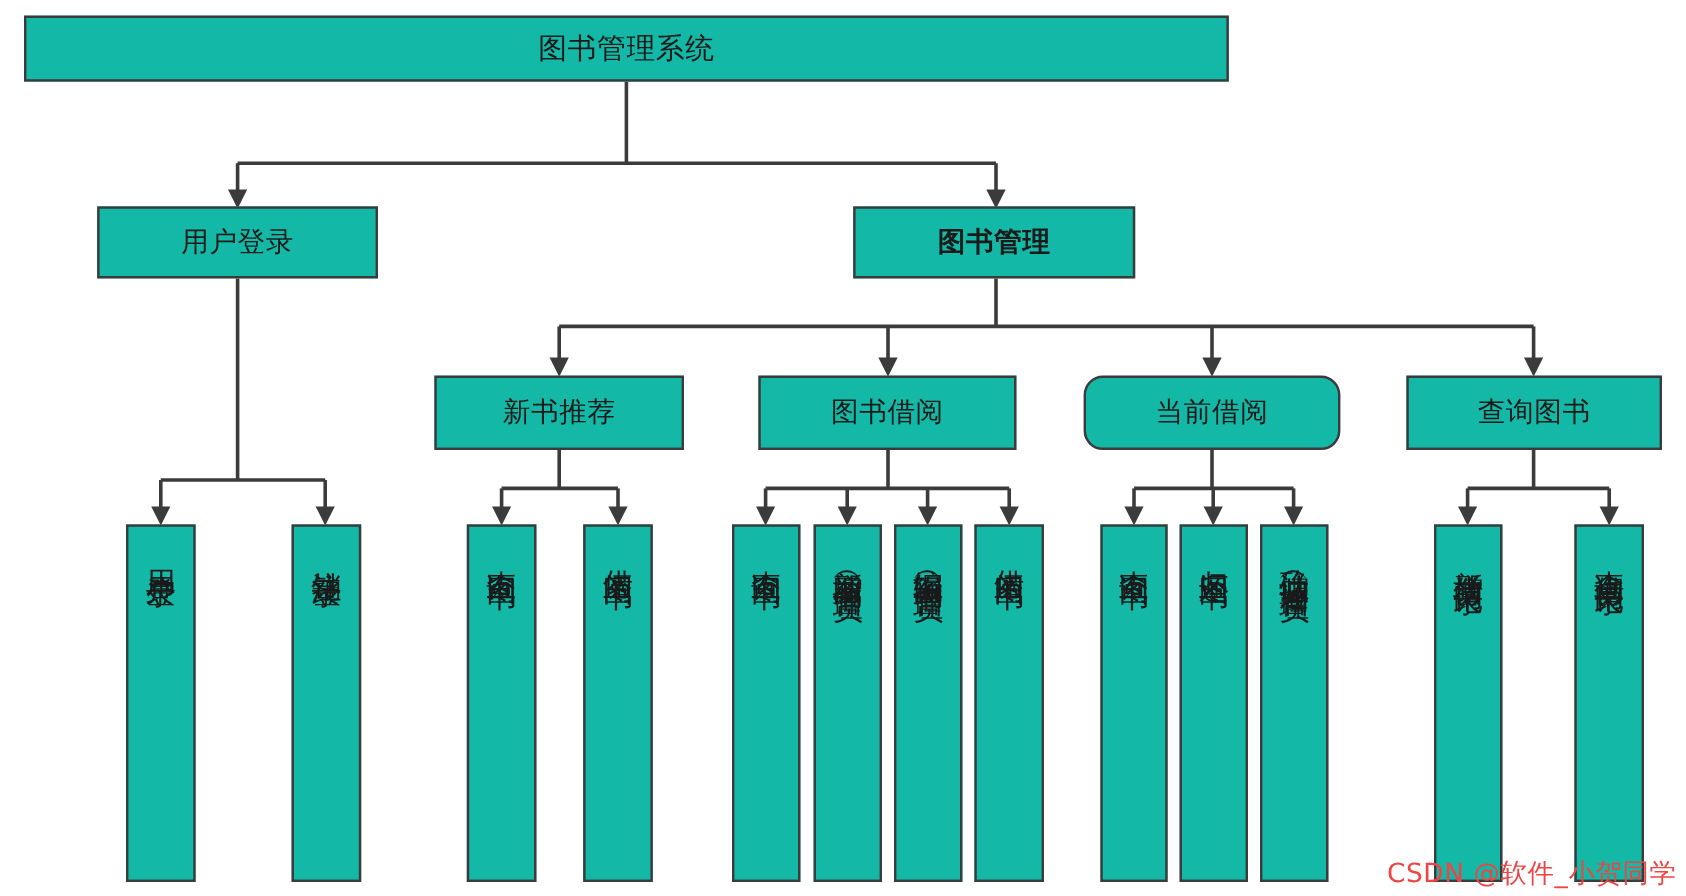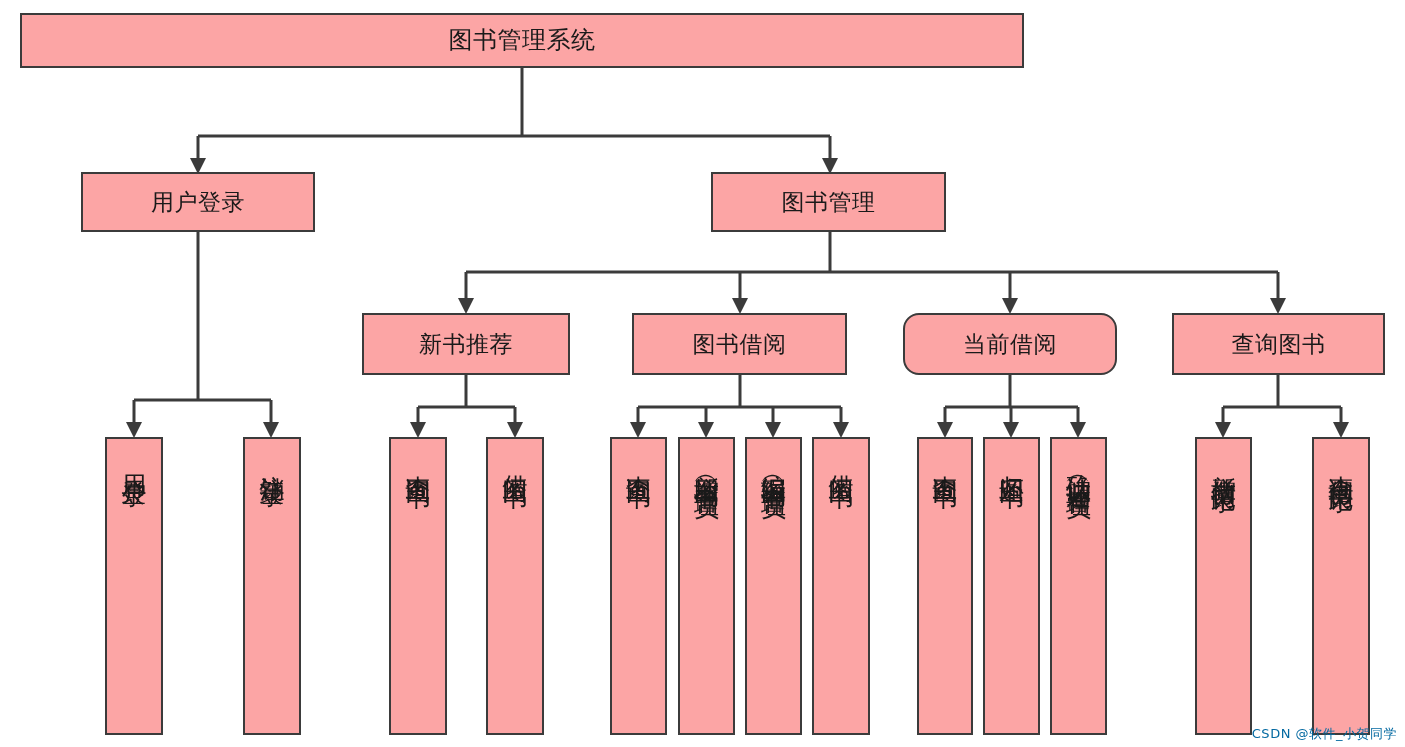--- a/index.html
+++ b/index.html
@@ -13,21 +13,21 @@
   #canvas {
     position: relative;
     width: 1405px;
     height: 747px;
     background: #ffffff;
     overflow: hidden;
   }
   .node {
     position: absolute;
     box-sizing: border-box;
-    background: #fca5a5;
+    background: #14b8a6;
     border: 2.5px solid #3b3b3b;
     display: flex;
     align-items: center;
     justify-content: center;
     color: #1a1a1a;
   }
   .node .label {
     display: block;
     text-align: center;
     line-height: 1.05;
@@ -59,22 +59,22 @@
     left: 0;
     top: 0;
     width: 1405px;
     height: 747px;
     pointer-events: none;
   }
   .wm {
     position: absolute;
     right: 8px;
     bottom: 4px;
-    font-size: 13px;
-    color: #0369a1;
+    font-size: 22px;
+    color: #ef4444;
     white-space: nowrap;
     letter-spacing: 0.5px;
   }
 </style>
 </head>
 <body>
 
 <div id="canvas">
 
   <svg class="wires" viewBox="0 0 1405 747" xmlns="http://www.w3.org/2000/svg">
@@ -157,21 +157,21 @@
   </svg>
 
   <div class="node root h" style="left:20px; top:13px; width:1004px; height:55px;">
     <span class="label">图书管理系统</span>
   </div>
 
   <div class="node h" style="left:81px; top:172px; width:234px; height:60px;">
     <span class="label">用户登录</span>
   </div>
 
-  <div class="node h" style="left:711px; top:172px; width:235px; height:60px;">
+  <div class="node h" style="left:711px; top:172px; width:235px; height:60px;font-weight:bold;">
     <span class="label">图书管理</span>
   </div>
 
   <div class="node h" style="left:632px; top:313px; width:215px; height:62px;">
     <span class="label">图书借阅</span>
   </div>
 
   <div class="node h" style="left:362px; top:313px; width:208px; height:62px;">
     <span class="label">新书推荐</span>
   </div>

